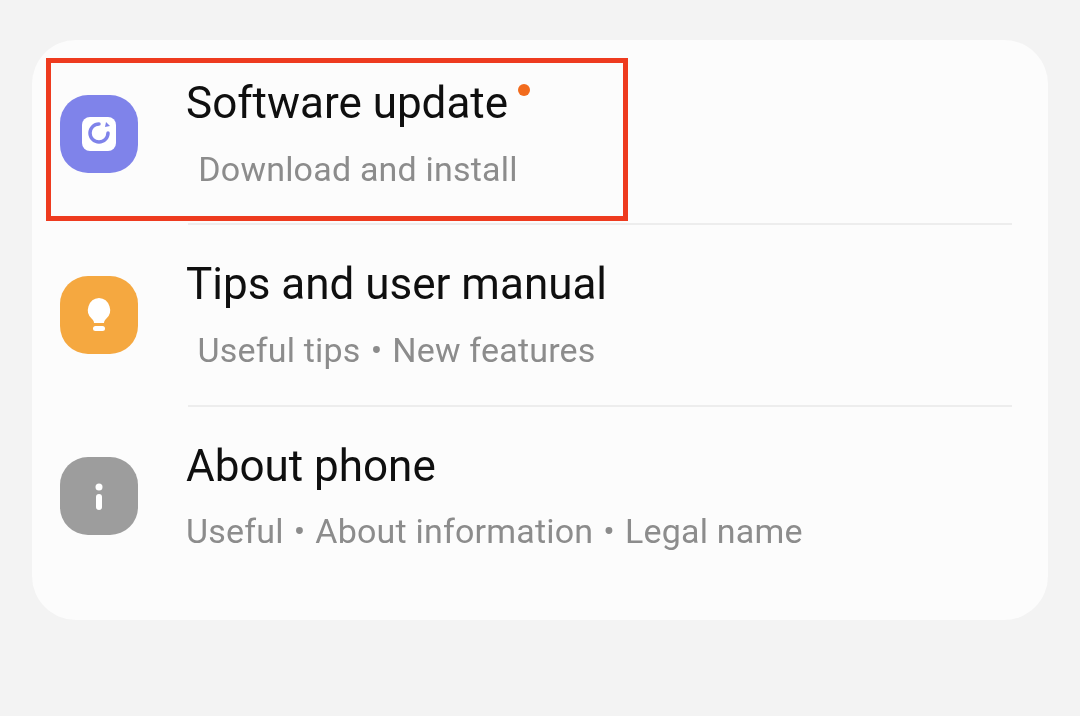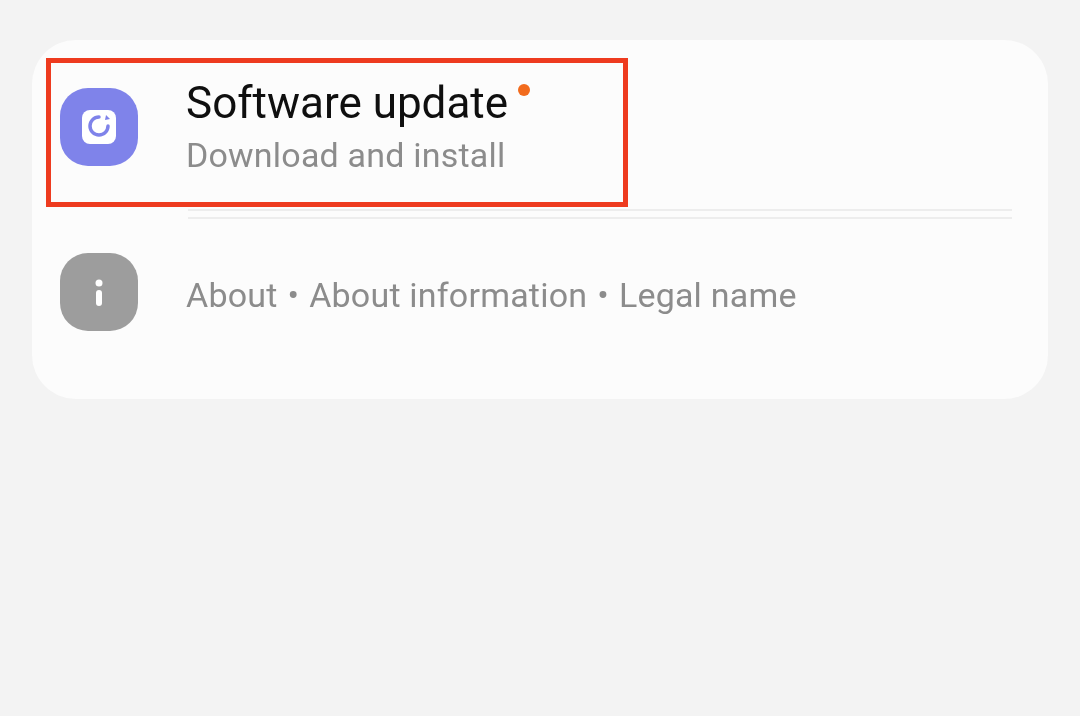--- a/index.html
+++ b/index.html
@@ -6,20 +6,21 @@
   html, body { width: 1080px; height: 716px; }
   body {
     background: #f3f3f3;
     font-family: -apple-system, "Segoe UI", Roboto, sans-serif;
     padding: 40px 32px;
   }
   .card {
     background: #fcfcfc;
     border-radius: 44px;
     padding: 10px 0 40px 0;
+    text-align: center;
   }
   .row {
     display: flex;
     align-items: center;
     padding: 28px 36px 28px 28px;
     cursor: pointer;
   }
   .icon-wrap {
     width: 78px;
     height: 78px;
@@ -46,21 +47,21 @@
     width: 12px;
     height: 12px;
     border-radius: 50%;
     background: #f26b1d;
     margin-left: 10px;
     margin-top: 6px;
   }
   .subtitle {
     font-size: 34px;
     color: #8c8c8c;
-    margin-top: 6px;
+    margin-top: 20px;
     line-height: 1.2;
     letter-spacing: 0.2px;
   }
   .sub-sep { margin: 0 10px; }
   .divider {
     height: 2px;
     background: #ededed;
     margin: 6px 36px 6px 156px;
   }
   .highlight {
@@ -96,30 +97,49 @@
         <span class="dot"></span>
       </div>
       <div class="subtitle">
         <span>Download and install</span>
       </div>
     </div>
   </div>
 
   <div class="divider"></div>
 
+  <div class="row">
+    <div class="icon-wrap bg-orange">
+      <svg width="46" height="46" viewBox="0 0 46 46">
+        <path d="M23 6 a12 12 0 0 1 7 21 c-1 1-2 2-2 4 h-10 c0-2-1-3-2-4 a12 12 0 0 1 7-21 z" fill="#ffffff"></path>
+        <rect x="17" y="34" width="12" height="5" rx="2.5" fill="#ffffff"></rect>
+      </svg>
+    </div>
+    <div class="text-col">
+      <div class="title-row">
+        <span class="title">Tips and user manual</span>
+      </div>
+      <div class="subtitle">
+        <span>Useful tips</span><span class="sub-sep">•</span><span>New features</span>
+      </div>
+    </div>
+  </div>
 
   <div class="divider"></div>
 
   <div class="row">
     <div class="icon-wrap bg-gray">
       <svg width="46" height="46" viewBox="0 0 46 46">
         <circle cx="23" cy="14" r="3.5" fill="#ffffff"></circle>
         <rect x="20" y="21" width="6" height="16" rx="3" fill="#ffffff"></rect>
       </svg>
     </div>
     <div class="text-col">
+      <div class="title-row">
+        <span class="title">About phone</span>
+      </div>
       <div class="subtitle">
-        <span>About</span><span class="sub-sep">•</span><span>About information</span><span class="sub-sep">•</span><span>Legal name</span>
+        <span>Useful</span><span class="sub-sep">•</span><span>About information</span><span class="sub-sep">•</span><span>Legal name</span>
       </div>
     </div>
   </div>
 
 </div>
 
 </body></html>

